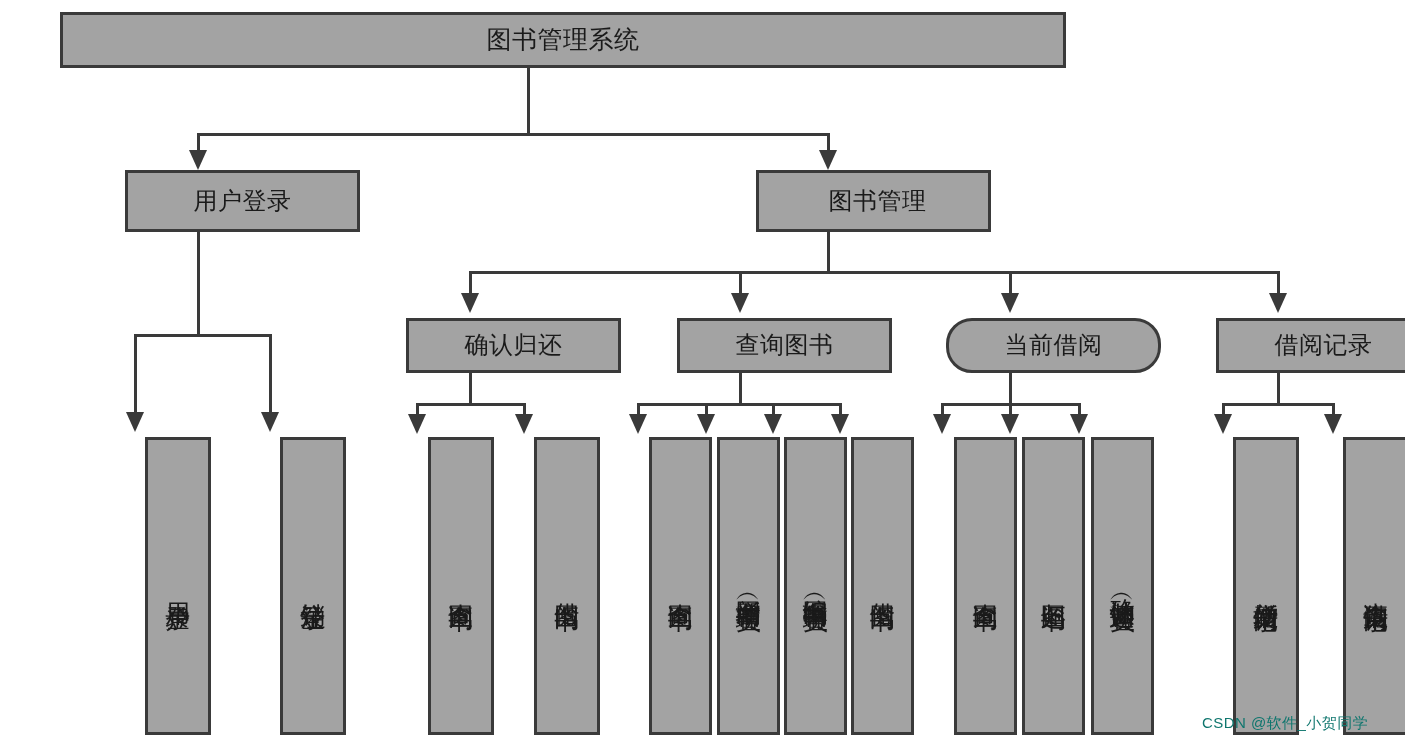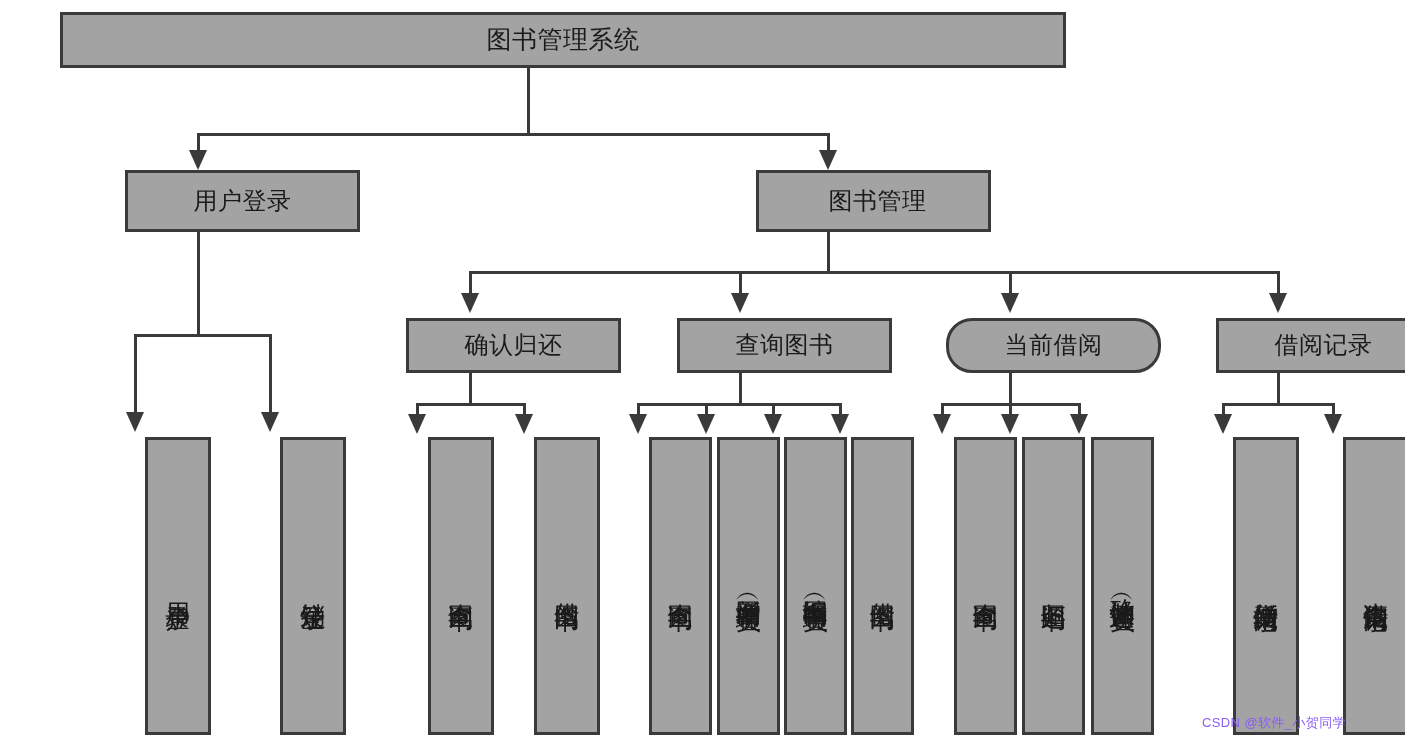--- a/index.html
+++ b/index.html
@@ -70,22 +70,22 @@
     position: absolute;
     width: 0;
     height: 0;
     border-left: 9px solid transparent;
     border-right: 9px solid transparent;
     border-top: 20px solid #3a3a3a;
   }
   
   #watermark {
     position: absolute;
-    font-size: 13px;
-    color: #8b5cf6;
+    font-size: 15px;
+    color: #0f766e;
     white-space: nowrap;
     letter-spacing: 0.03em;
     user-select: none;
     padding-left: 12px;
   }
 </style>
 </head>
 <body>
 
 <div id="diagram-canvas">

